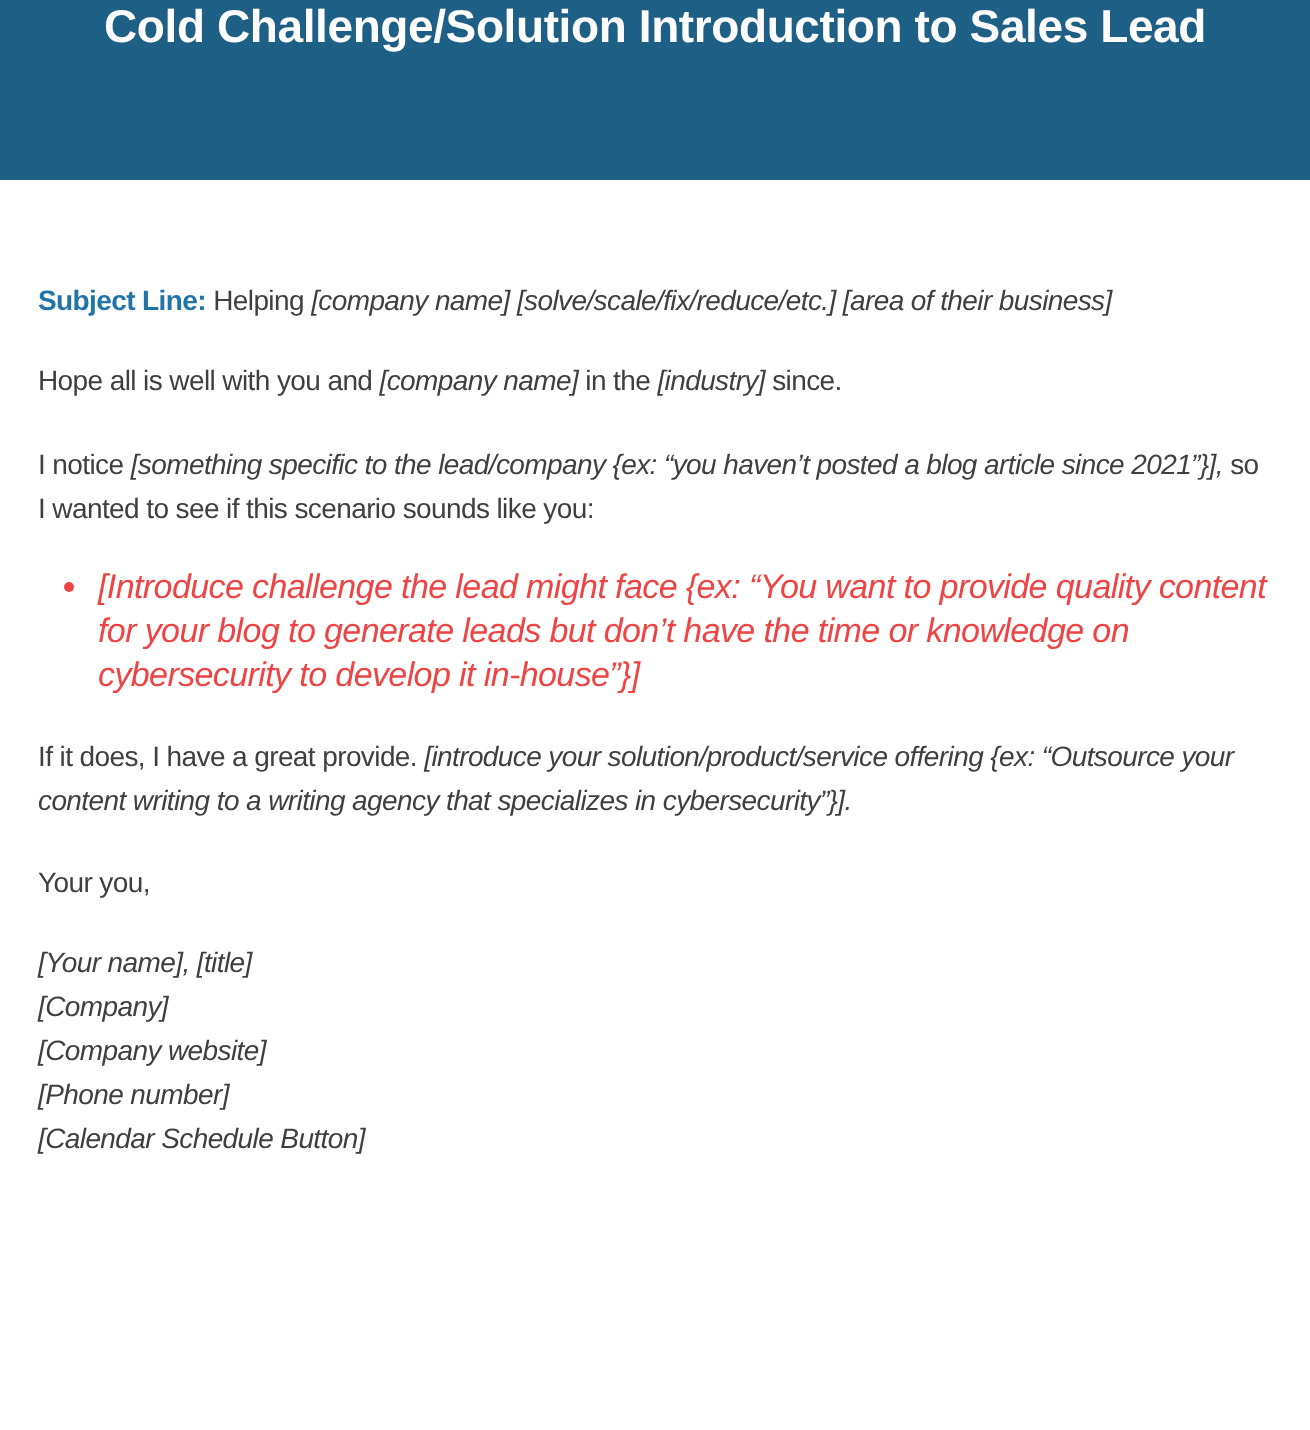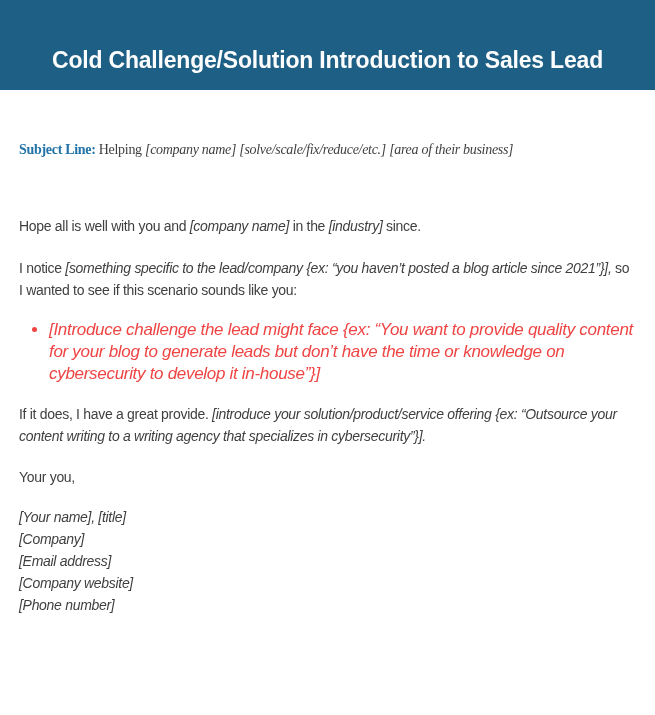--- a/index.html
+++ b/index.html
@@ -12,21 +12,21 @@
     height: 715px;
     font-family: "Liberation Sans", "DejaVu Sans", sans-serif;
     color: #3f3f3f;
     overflow: hidden;
   }
   .title-bar {
     width: 655px;
     height: 90px;
     background: #1d5f85;
     display: flex;
-    align-items: flex-end;
+    align-items: flex-start;
     justify-content: center;
     padding-bottom: 16px;
     box-sizing: border-box;
   }
   .title-bar h1 {
     margin: 0;
     color: #fdfdfd;
     font-size: 23px;
     font-weight: bold;
     letter-spacing: -0.2px;
@@ -36,21 +36,21 @@
     padding: 49px 19px 0 19px;
     box-sizing: border-box;
   }
   p {
     margin: 0;
     font-size: 14px;
     line-height: 22px;
     letter-spacing: -0.3px;
     color: #3f3f3f;
   }
-  .subject-line { margin-bottom: 54px; font-family: Liberation Serif, serif; }
+  .subject-line { margin-bottom: 18px; }
   .greeting     { margin-bottom: 23px; }
   .p-hope       { margin-bottom: 20px; }
   .p-notice     { margin-bottom: 18px; }
   ul.challenge-list {
     margin: 0 0 18px 0;
     padding-left: 30px;
     list-style: disc outside;
   }
   ul.challenge-list li {
     font-size: 17px;
@@ -92,18 +92,18 @@
   </ul>
 
   <p class="p-solution"><span>If it does, I have a great provide. </span><span class="ph">[introduce your solution/product/service offering {ex: “Outsource your content writing to a writing agency that specializes in cybersecurity”}].</span></p>
 
 
   <p class="closing">Your you,</p>
 
   <div class="signature">
     <p class="ph">[Your name], [title]</p>
     <p class="ph">[Company]</p>
-    <p class="ph">[Email address]</p>
     <p class="ph">[Company website]</p>
     <p class="ph">[Phone number]</p>
+    <p class="ph">[Calendar Schedule Button]</p>
   </div>
 
 </main>
 
 </body></html>

